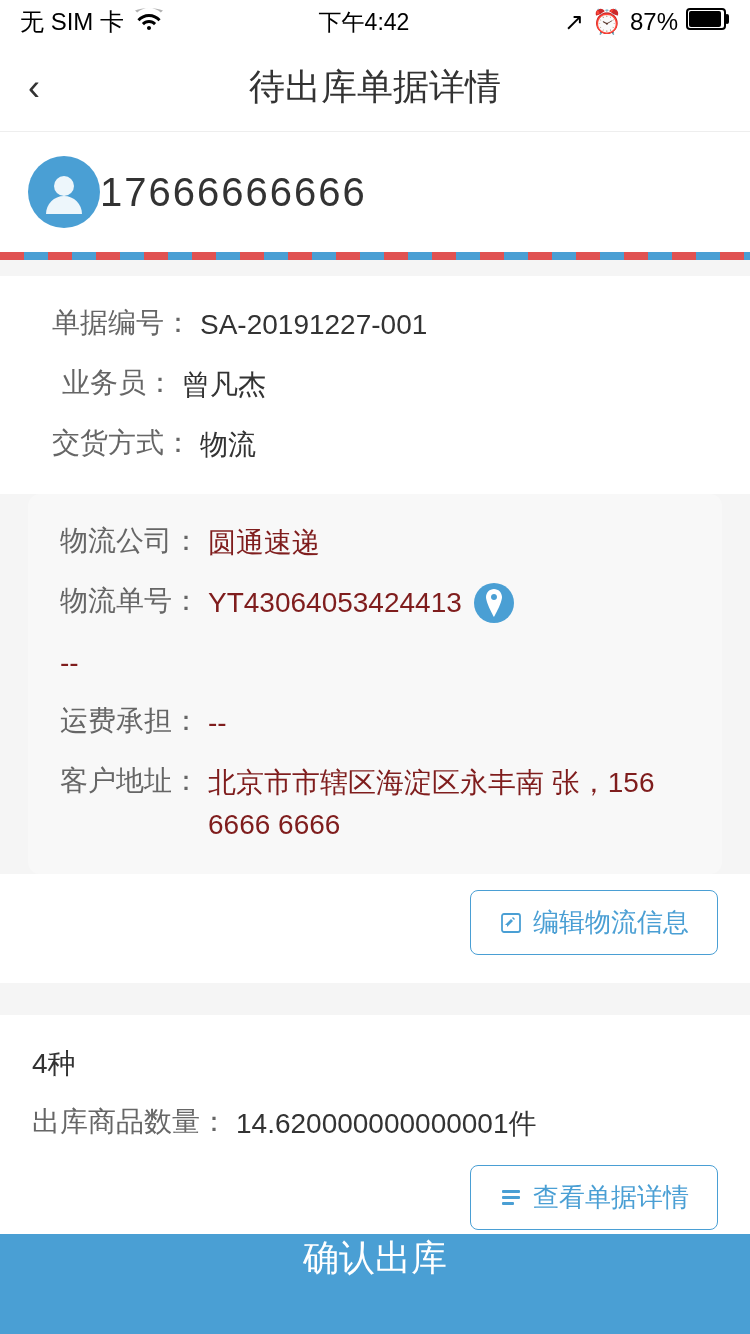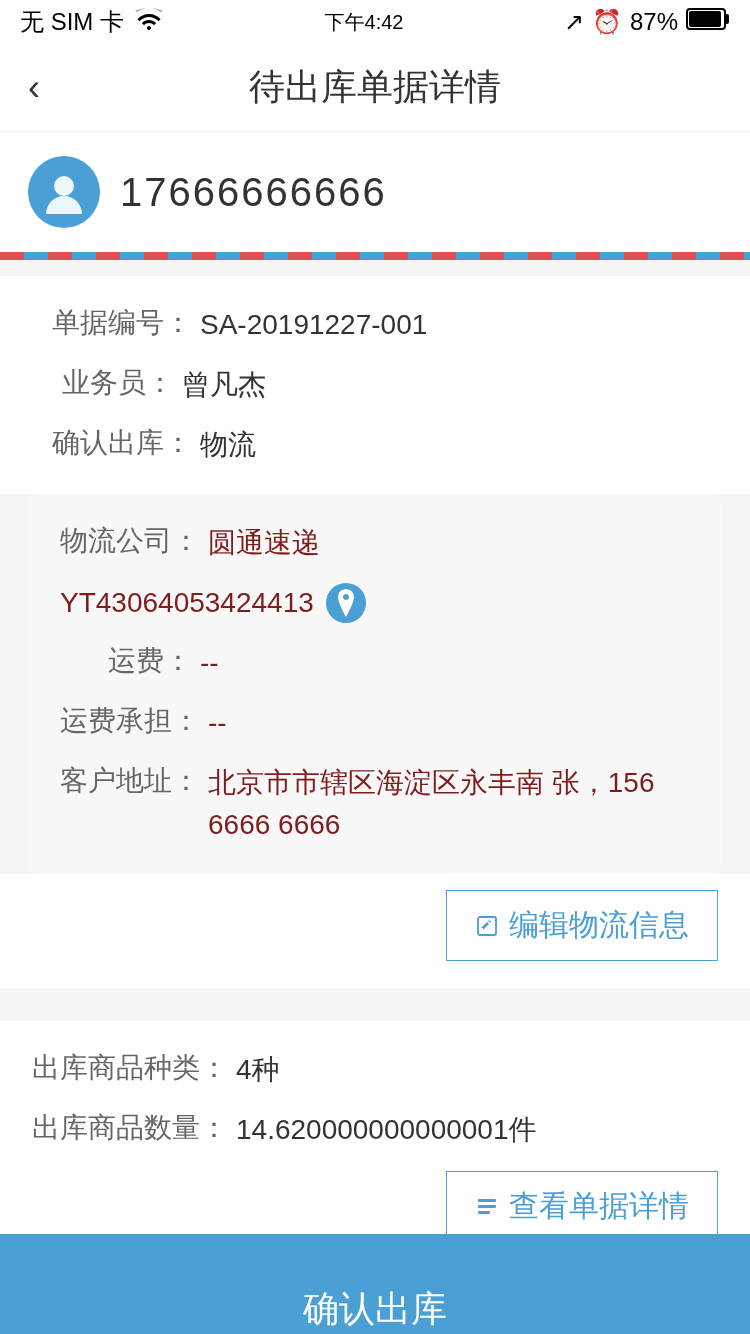--- a/index.html
+++ b/index.html
@@ -19,21 +19,21 @@
       height: 44px;
       background: #fff;
       display: flex;
       align-items: center;
       justify-content: space-between;
       padding: 0 20px;
       font-size: 24px;
       color: #000;
     }
     .status-left { display: flex; align-items: center; gap: 10px; }
-    .status-center { font-weight: 500; font-size: 20px; }
+    .status-center { font-weight: 500; font-size: 23px; }
     .status-right { display: flex; align-items: center; gap: 8px; font-size: 24px; }
 
     
     .nav-bar {
       width: 750px;
       height: 88px;
       background: #fff;
       display: flex;
       align-items: center;
       justify-content: center;
@@ -52,21 +52,20 @@
       font-weight: 400;
       color: #333;
     }
 
     
     .customer-header {
       background: #fff;
       padding: 24px 28px;
       display: flex;
       align-items: center;
-      gap: 20px;
       margin-top: 0;
     }
     .avatar {
       width: 72px;
       height: 72px;
       border-radius: 50%;
       background: #4a9fd4;
       display: flex;
       align-items: center;
       justify-content: center;
@@ -162,22 +161,22 @@
       height: 40px;
       background: #4a9fd4;
       border-radius: 50%;
       flex-shrink: 0;
     }
     .btn-outline {
       border: 1.5px solid #4a9fd4;
       color: #4a9fd4;
       background: #fff;
       padding: 14px 28px;
-      border-radius: 0;
-      font-size: 30px;
+      border-radius: 8px;
+      font-size: 26px;
       display: flex;
       align-items: center;
       gap: 10px;
       cursor: pointer;
     }
 
     
     .goods-section {
       background: #fff;
       margin: 16px 0 0 0;
@@ -194,21 +193,21 @@
 
     
     .confirm-bar {
       position: fixed;
       bottom: 0;
       left: 0;
       width: 750px;
       height: 100px;
       background: #4a9fd4;
       display: flex;
-      align-items: flex-end;
+      align-items: flex-start;
       justify-content: center;
       cursor: pointer;
     }
     .confirm-text {
       font-size: 36px;
       color: #fff;
       font-weight: 500;
     }
 
     .main-content {
@@ -267,42 +266,42 @@
   <div class="section">
     <div class="info-row">
       <span class="info-label">单据编号：</span>
       <span class="info-value">SA-20191227-001</span>
     </div>
     <div class="info-row">
       <span class="info-label">业务员：</span>
       <span class="info-value">曾凡杰</span>
     </div>
     <div class="info-row">
-      <span class="info-label">确认出库：</span>
+      <span class="info-label">交货方式：</span>
       <span class="info-value">物流</span>
     </div>
   </div>
 
   <div class="logistics-card" style="margin: 0 28px 0 28px; background: #f8f8f8; border-radius: 12px; padding: 28px 32px;">
     <div class="logistics-row">
       <span class="logistics-label">物流公司：</span>
       <span class="logistics-value">圆通速递</span>
     </div>
     <div class="logistics-row">
+      <span class="logistics-label">物流单号：</span>
       <span class="logistics-value">
         <span>YT43064053424413</span>
         <span class="tracking-link">
           <svg width="22" height="28" viewBox="0 0 22 28" fill="none">
             <path d="M11 0C6.6 0 3 3.6 3 8c0 6 8 20 8 20s8-14 8-20c0-4.4-3.6-8-8-8zm0 11c-1.7 0-3-1.3-3-3s1.3-3 3-3 3 1.3 3 3-1.3 3-3 3z" fill="white"></path>
           </svg>
         </span>
       </span>
     </div>
     <div class="logistics-row">
-      <span class="logistics-label">运费：</span>
       <span class="logistics-value">--</span>
     </div>
     <div class="logistics-row">
       <span class="logistics-label">运费承担：</span>
       <span class="logistics-value">--</span>
     </div>
     <div class="logistics-row">
       <span class="logistics-label">客户地址：</span>
       <span class="logistics-value">北京市市辖区海淀区永丰南  张，156 6666 6666</span>
     </div>
@@ -316,21 +315,20 @@
         <path d="M14 6l2 2-1 1-2-2 1-1z" fill="#4a9fd4"></path>
       </svg>
       <span>编辑物流信息</span>
     </button>
   </div>
 
   <div style="height: 16px; background: #f5f5f5;"></div>
 
   <div class="goods-section">
     <div class="info-row">
-      <span class="info-label" style="min-width: 180px;">出库商品种类：</span>
       <span class="info-value">4种</span>
     </div>
     <div class="info-row">
       <span class="info-label" style="min-width: 180px;">出库商品数量：</span>
       <span class="info-value">14.620000000000001件</span>
     </div>
 
     <div class="view-detail-btn">
       <button class="btn-outline">
         <svg width="24" height="24" viewBox="0 0 24 24" fill="none">

